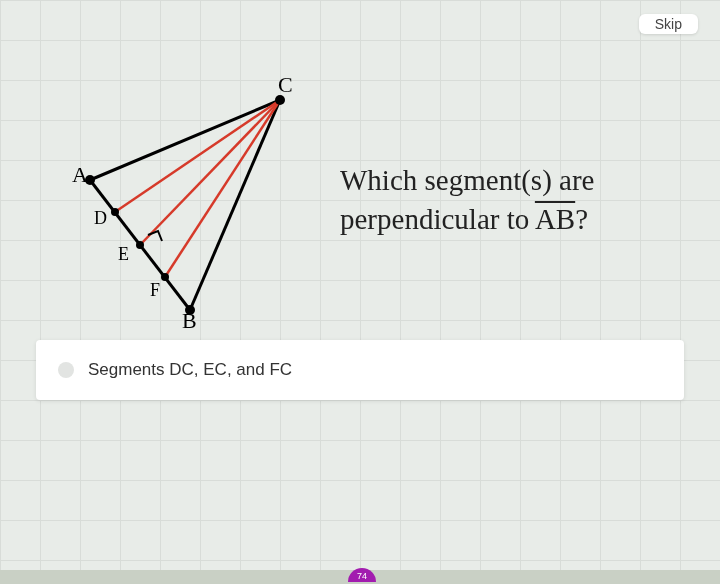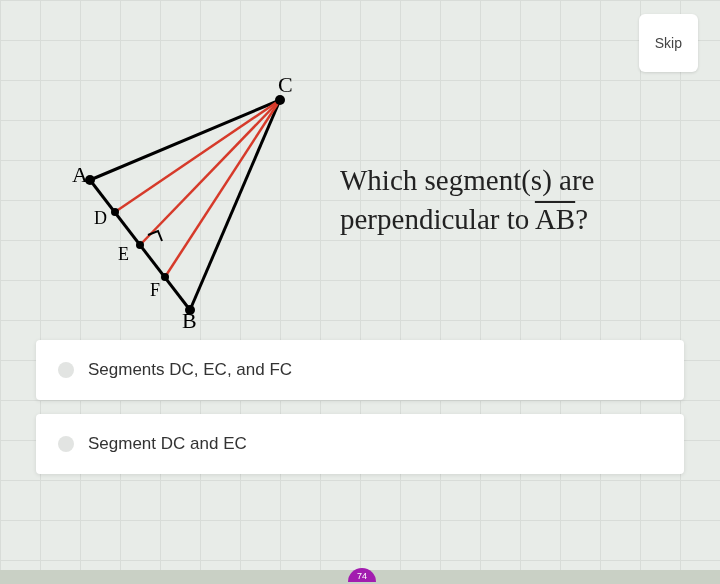--- a/index.html
+++ b/index.html
@@ -15,21 +15,21 @@
     position: relative;
     overflow: hidden;
   }
   .skip-btn {
     position: absolute;
     top: 14px;
     right: 22px;
     background: #fff;
     border: none;
     border-radius: 6px;
-    padding: 21px 16px;
+    padding: 2px 16px;
     font-family: Arial, sans-serif;
     font-size: 14px;
     color: #444;
     box-shadow: 0 1px 3px rgba(0,0,0,0.12);
     cursor: pointer;
   }
   .top-area {
     display: flex;
     align-items: center;
     padding: 70px 20px 0 60px;
@@ -132,20 +132,16 @@
   <div class="question">
     <span>Which segment(s) are perpendicular to </span><span class="overline">AB</span><span>?</span>
   </div>
 </div>
 
 <div class="options">
   <div class="option">
     <span class="radio"></span>
     <span>Segments DC, EC, and FC</span>
   </div>
-  <div class="option">
-    <span class="radio"></span>
-    <span>Segment DC and EC</span>
-  </div>
 </div>
 
 <div class="bottom-bar"></div>
 <div class="badge">74</div>
 
 </body></html>

